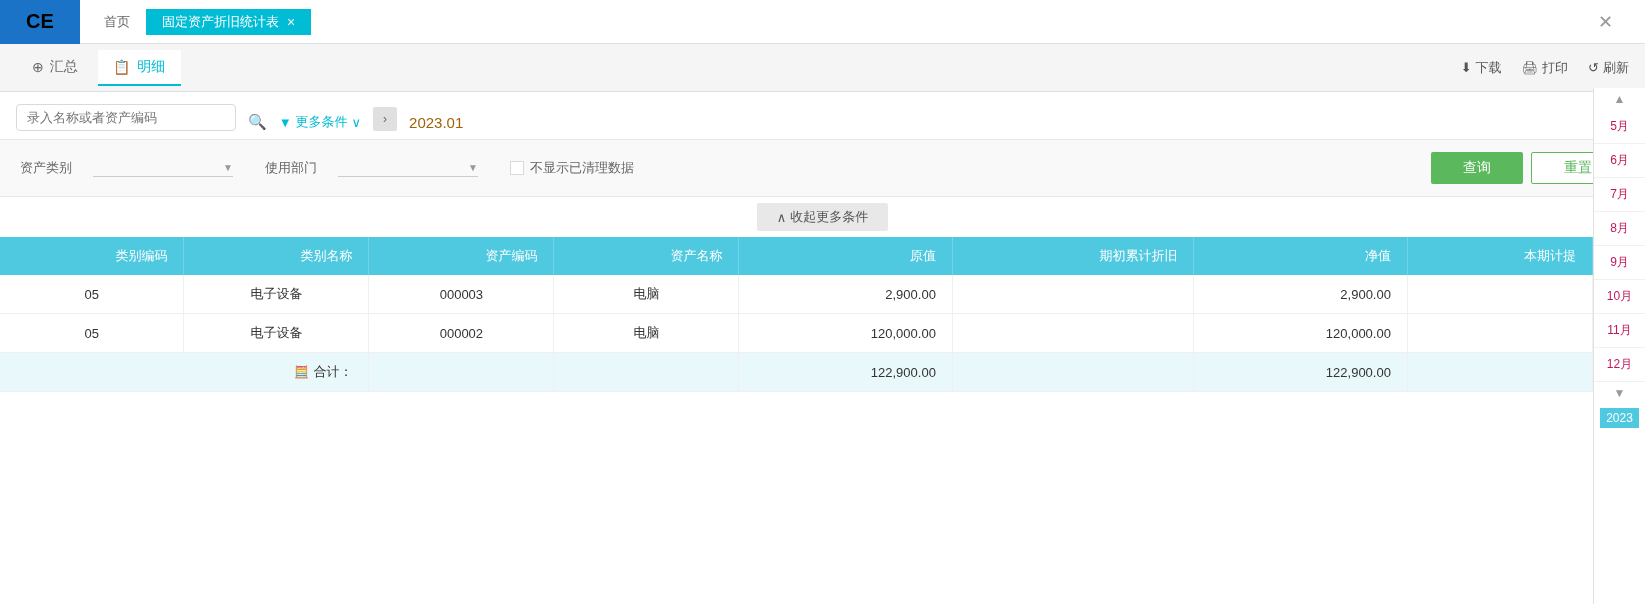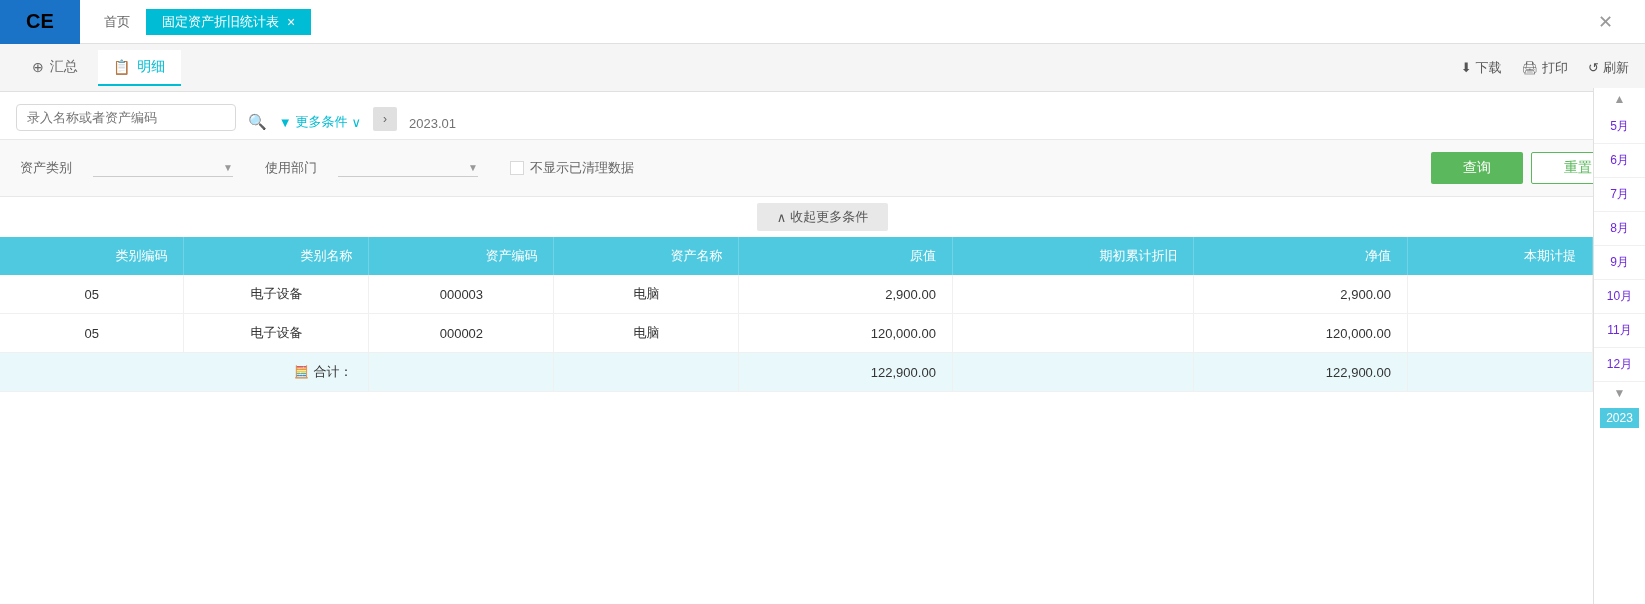--- a/index.html
+++ b/index.html
@@ -303,21 +303,21 @@
       border-left: 1px solid #e0e0e0;
       display: flex;
       flex-direction: column;
       align-items: center;
     }
     .month-item {
       width: 100%;
       text-align: center;
       padding: 8px 4px;
       font-size: 12px;
-      color: #6d28d9;
+      color: #be185d;
       cursor: pointer;
       border-bottom: 1px solid #f0f0f0;
     }
     .month-up-arrow, .month-down-arrow {
       width: 100%;
       text-align: center;
       padding: 4px;
       cursor: pointer;
       color: #999;
       font-size: 12px;
@@ -375,21 +375,21 @@
 
   <div class="search-bar">
     <input class="search-input" type="text" placeholder="录入名称或者资产编码" style="">
     <span class="search-icon">🔍</span>
     <div class="more-conditions">
       <span>▼</span>
       <span>更多条件</span>
       <span>∨</span>
     </div>
     <button class="nav-arrow">›</button>
-    <span style="font-size:13px;color:#737373;">2023.01</span>
+    <span style="font-size:15px;color:#a16207;">2023.01</span>
   </div>
 
   <div class="filter-area">
     <div class="filter-row">
       <div class="filter-item">
         <span class="filter-label">资产类别</span>
         <div class="filter-select">
           <span class="filter-select-text"></span>
           <span class="filter-arrow">▼</span>
         </div>

